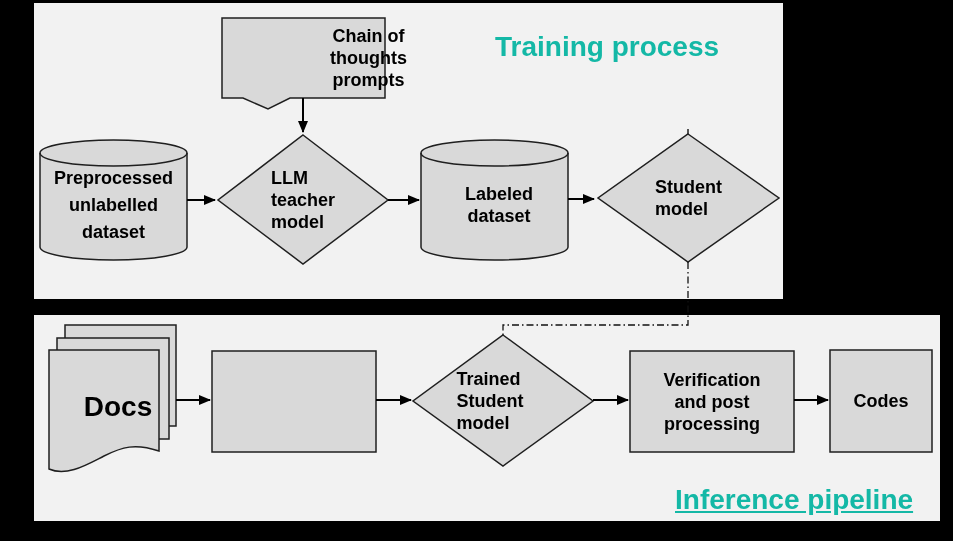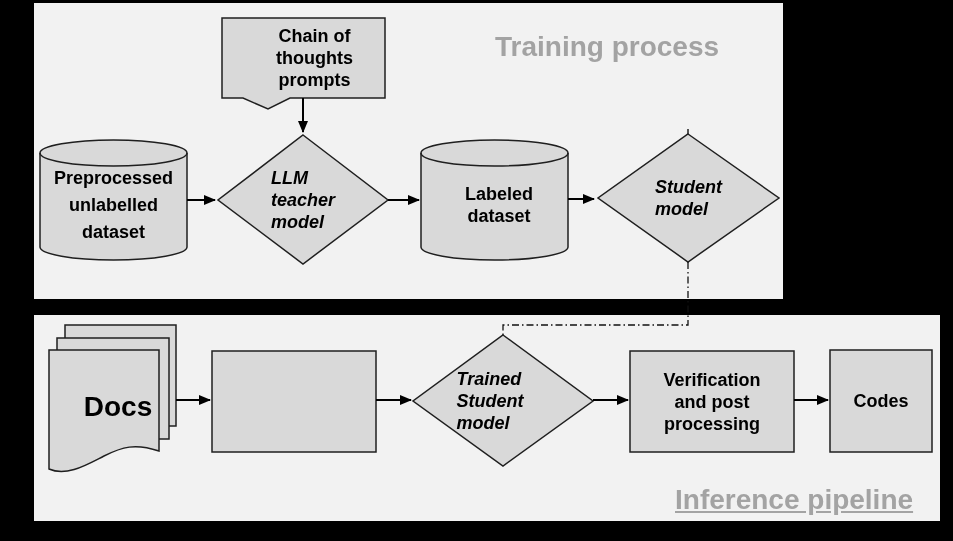--- a/index.html
+++ b/index.html
@@ -13,25 +13,25 @@
   svg.diagram{position:absolute;left:0;top:0;z-index:2;}
   .shape{fill:#d9d9d9;stroke:#1f1f1f;stroke-width:1.5;}
   .rim{fill:none;stroke:#1f1f1f;stroke-width:1.5;}
   .flow{stroke:#000;stroke-width:2;fill:none;}
   .dashdot{stroke:#111;stroke-width:1.3;fill:none;stroke-dasharray:7 3 1.5 3;}
   .label{
     position:absolute;z-index:3;display:flex;align-items:center;justify-content:center;
     font-weight:bold;color:#000;font-size:18px;line-height:22px;text-align:center;
   }
   .label .txt{white-space:pre-line;}
-  .label.ta-left{text-align:left;font-style:italic;}
+  .label.ta-left{text-align:left;}
   .label.lh27{line-height:27px;}
   .label.big{font-size:28px;line-height:32px;}
   .title{
-    position:absolute;z-index:3;font-weight:bold;color:#a3a3a3;font-size:28px;
+    position:absolute;z-index:3;font-weight:bold;color:#14b8a6;font-size:28px;
     line-height:32px;white-space:nowrap;
   }
 </style>
 </head>
 <body>
 
 <div class="canvas">
 
   <div class="panel panel-top"></div>
   <div class="panel panel-bottom"></div>
@@ -82,21 +82,21 @@
     <rect class="shape" x="830" y="350" width="102" height="102"></rect>
 
     <line class="flow" marker-end="url(#arrow)" x1="176" y1="400" x2="210" y2="400"></line>
     <line class="flow" marker-end="url(#arrow)" x1="376" y1="400" x2="411" y2="400"></line>
     <line class="flow" marker-end="url(#arrow)" x1="593" y1="400" x2="628" y2="400"></line>
     <line class="flow" marker-end="url(#arrow)" x1="794" y1="400" x2="828" y2="400"></line>
   </svg>
 
   <div class="title" style="left:495px;top:31px;">Training process</div>
 
-  <div class="label" style="left:222px;top:18px;width:185px;height:80px;">
+  <div class="label" style="left:222px;top:18px;width:185px;height:80px;justify-content:flex-end;">
     <span class="txt">Chain of
 thoughts
 prompts</span>
   </div>
 
   <div class="label lh27" style="left:40px;top:150px;width:147px;height:110px;">
     <span class="txt">Preprocessed
 unlabelled
 dataset</span>
   </div>

